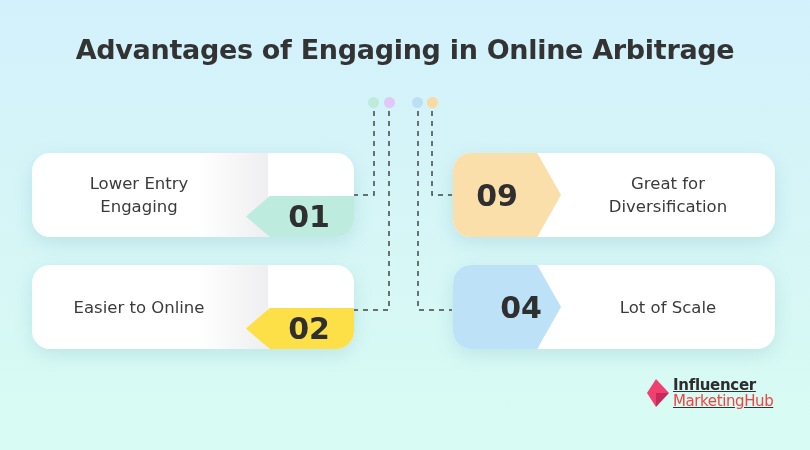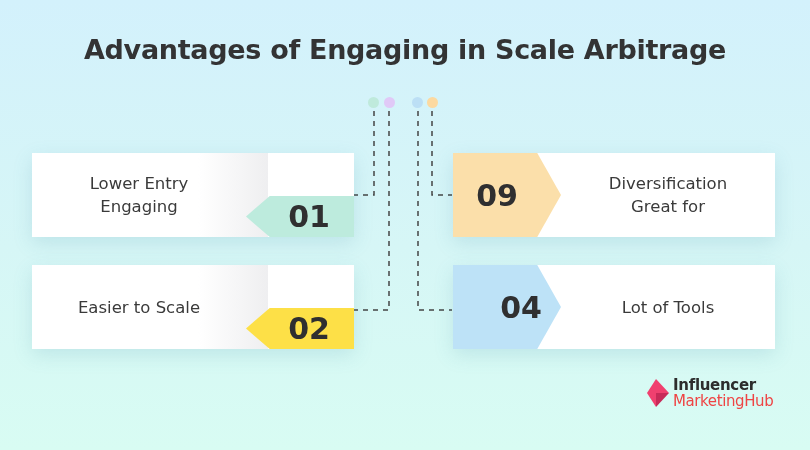--- a/index.html
+++ b/index.html
@@ -10,21 +10,21 @@
     position: relative;
     color: #333;
   }
   .title {
     position: absolute; left: 0; right: 0; top: 34px;
     text-align: center; font-size: 27px; font-weight: bold;
     color: #333334; letter-spacing: -0.3px;
   }
   .card {
     position: absolute; width: 322px; height: 84px;
-    background: #fff; border-radius: 0;
+    background: #fff; border-radius: 18px;
     box-shadow: 0 6px 18px rgba(80,150,170,0.18);
     overflow: hidden;
   }
   .card .label {
     position: absolute; top: 0; bottom: 0;
     display: flex; align-items: center; justify-content: center;
     text-align: center; font-size: 16.5px; line-height: 23px; color: #3a3a3a;
   }
   .card .num {
     position: absolute; top: 0; bottom: 0; width: 108px;
@@ -43,29 +43,29 @@
     background: linear-gradient(90deg, rgba(255,255,255,0) 0%, rgba(225,225,228,0.55) 100%);
   }
   .card.right .label { right: 0; width: 214px; }
   .card.right .num {
     left: 0;
     clip-path: polygon(0 0, 78% 0, 100% 50%, 78% 100%, 0 100%);
     padding-right: 20px;
   }
   .dot { position: absolute; width: 11px; height: 11px; border-radius: 50%; top: 97px; }
   svg.lines { position: absolute; left: 0; top: 0; }
-  .logo { position: absolute; left: 647px; top: 377px; display: flex; align-items: center; }
+  .logo { position: absolute; left: 647px; top: 377px; display: flex; align-items: center; text-decoration: underline; }
   .logo .txt { margin-left: 4px; line-height: 16px; }
   .logo .l1 { font-size: 15px; font-weight: bold; color: #2d2d2d; letter-spacing: -0.3px; }
   .logo .l2 { font-size: 15px; color: #ef4444; letter-spacing: -0.4px; }
 </style>
 </head>
 <body>
 
-<div class="title">Advantages of Engaging in Scale Arbitrage</div>
+<div class="title">Advantages of Engaging in Online Arbitrage</div>
 
 <div class="dot" style="left:368px;background:#bfeadc;"></div>
 <div class="dot" style="left:384px;background:#e0c9f7;"></div>
 <div class="dot" style="left:412px;background:#bcdff5;"></div>
 <div class="dot" style="left:427px;background:#fcd9a0;"></div>
 
 <svg class="lines" width="810" height="450">
   <g fill="none" stroke="#444" stroke-width="1.5" stroke-dasharray="5,5">
     <path d="M374 111 L374 195 L354 195"></path>
     <path d="M389 111 L389 310 L354 310"></path>
@@ -82,41 +82,41 @@
       <div>Engaging</div>
     </div>
   </div>
   <div class="num" style="background:#bdebdd;">01</div>
 </div>
 
 <div class="card left" style="left:32px;top:265px;">
   <div class="shade"></div>
   <div class="label">
     <div>
-      <div>Easier to Scale</div>
+      <div>Easier to Online</div>
     </div>
   </div>
   <div class="num" style="background:#fde047;">02</div>
 </div>
 
 <div class="card right" style="left:453px;top:153px;">
   <div class="num" style="background:#fbdfaa;">09</div>
   <div class="label">
     <div>
+      <div>Great for</div>
       <div>Diversification</div>
-      <div>Great for</div>
     </div>
   </div>
 </div>
 
 <div class="card right" style="left:453px;top:265px;">
   <div class="num" style="background:#bde2f7;padding-left:48px;">04</div>
   <div class="label">
     <div>
-      <div>Lot of Tools</div>
+      <div>Lot of Scale</div>
     </div>
   </div>
 </div>
 
 <div class="logo">
   <svg width="22" height="28" viewBox="0 0 22 28">
     <polygon points="9,0 0,14 9,28" fill="#f0406f"></polygon>
     <polygon points="9,0 22,14 9,14" fill="#f0406f"></polygon>
     <polygon points="9,14 22,14 9,28" fill="#c72a58"></polygon>
   </svg>

